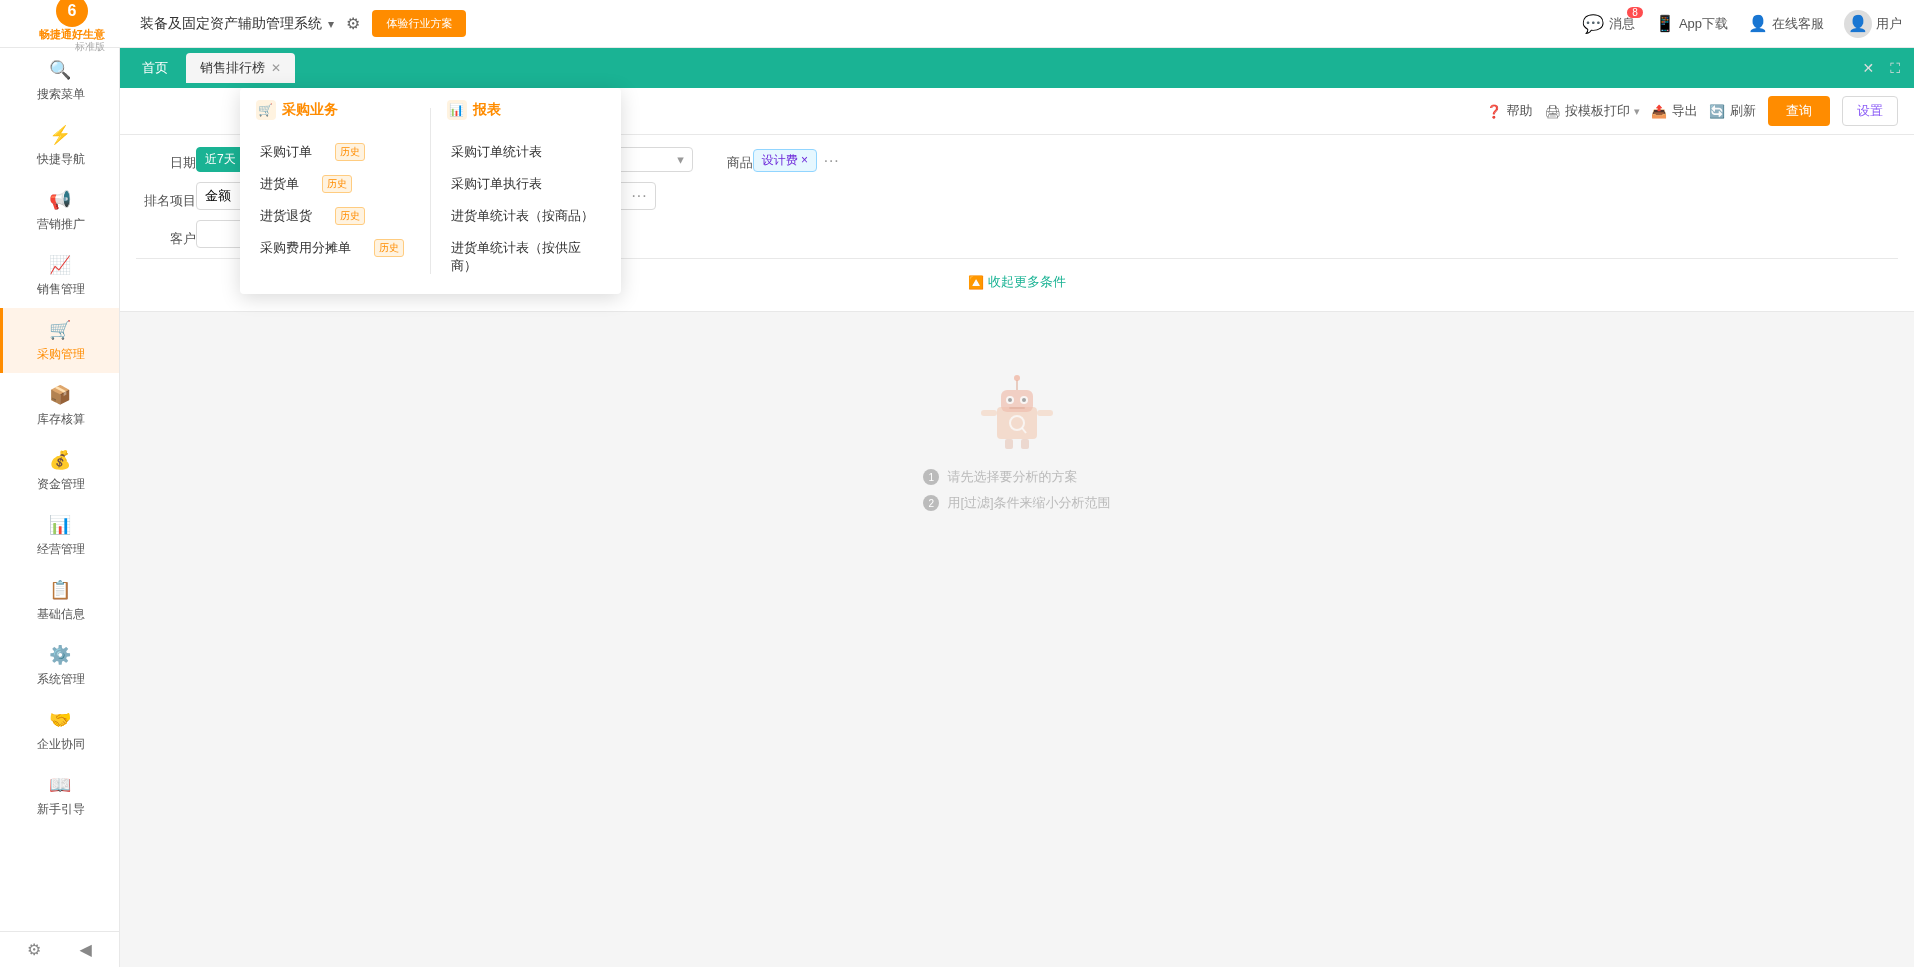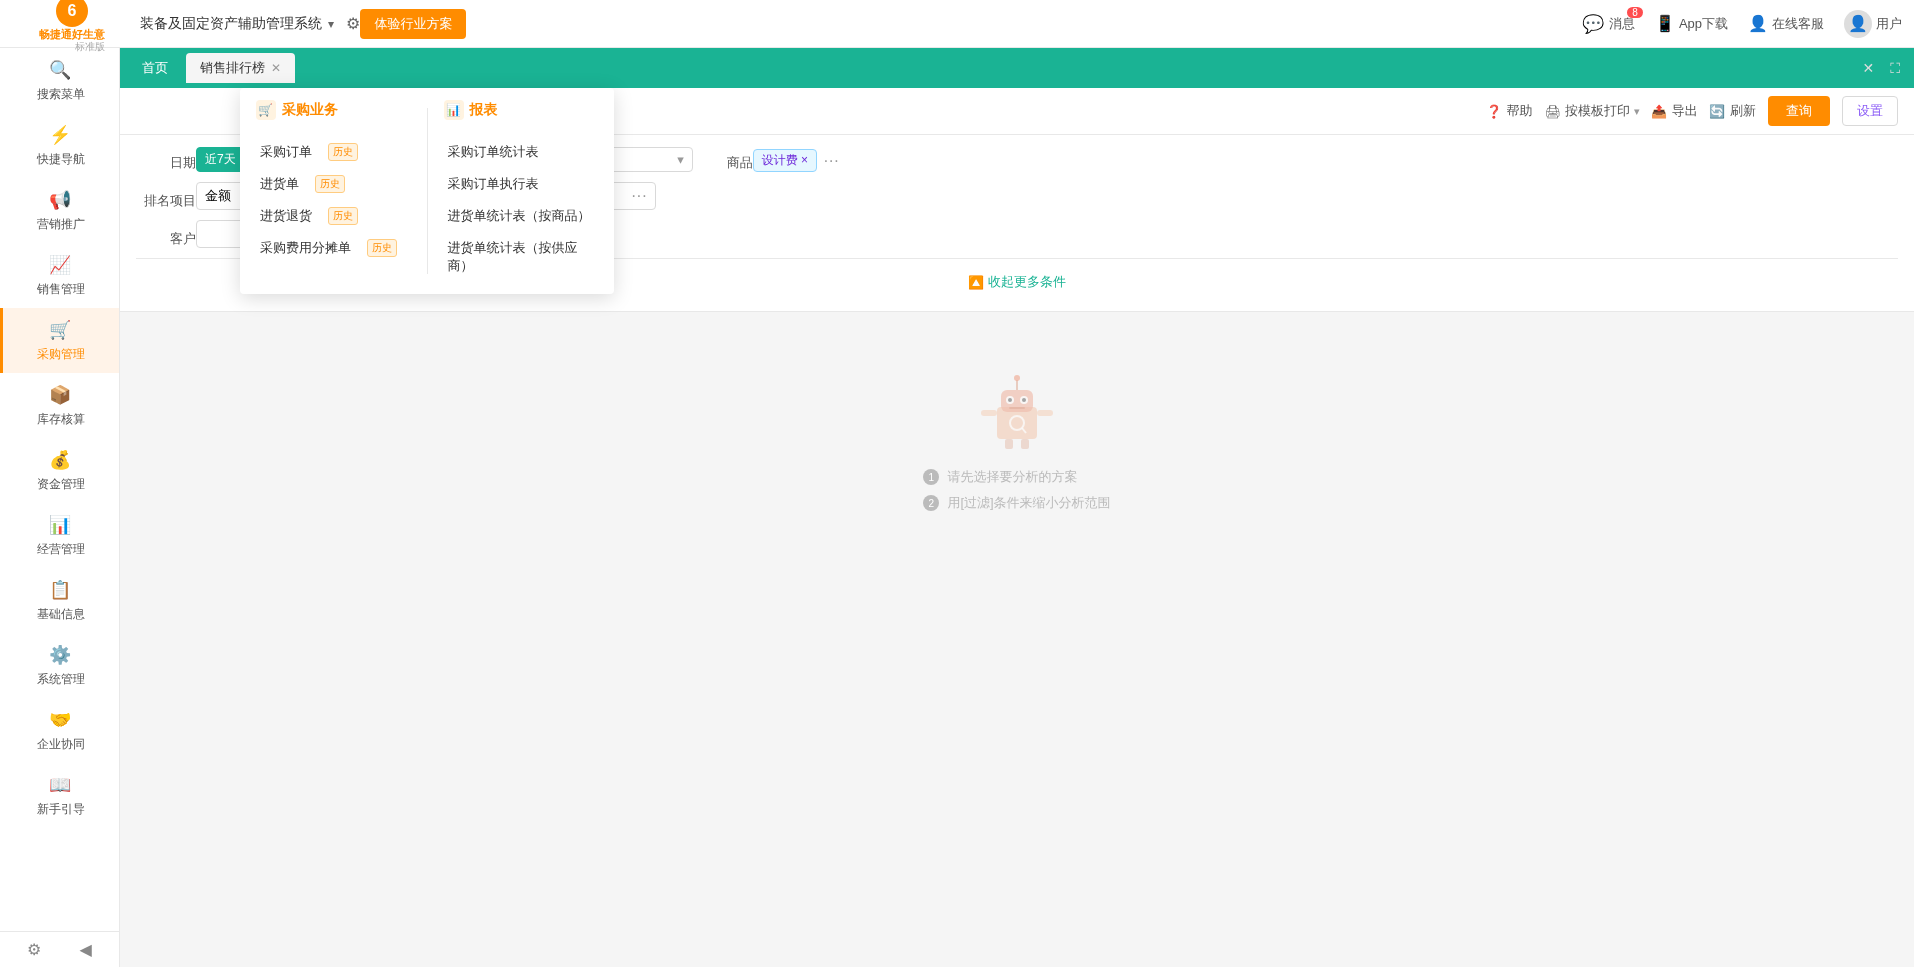--- a/index.html
+++ b/index.html
@@ -46,28 +46,28 @@
       cursor: pointer;
       font-size: 12px;
     }
     .header-settings-icon {
       margin-left: 12px;
       color: #666;
       cursor: pointer;
       font-size: 16px;
     }
     .industry-btn {
-      margin-left: 0;
+      margin-left: 12px;
       background: #ff8c00;
       color: white;
       border: none;
       border-radius: 4px;
       padding: 6px 14px;
       cursor: pointer;
-      font-size: 13px;
+      font-size: 11px;
     }
     .header-right {
       margin-left: auto;
       display: flex;
       align-items: center;
       gap: 20px;
     }
     .header-right-item {
       display: flex;
       align-items: center;
@@ -346,21 +346,21 @@
       background: #fff3e0;
       border-radius: 4px;
       display: flex;
       align-items: center;
       justify-content: center;
       font-size: 12px;
     }
     .dropdown-item {
       display: flex;
       align-items: center;
-      gap: 16px;
+      gap: 23px;
       padding: 7px 4px;
       cursor: pointer;
       color: #333;
       font-size: 13px;
       border-radius: 4px;
     }
     .history-badge {
       background: #fff3e0;
       border: 1px solid #ffcc80;
       color: #ff8c00;

